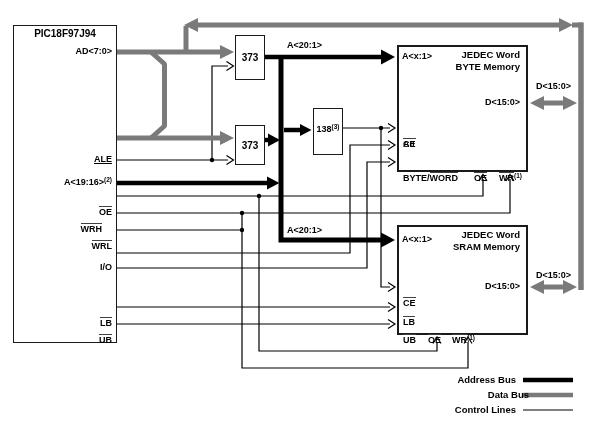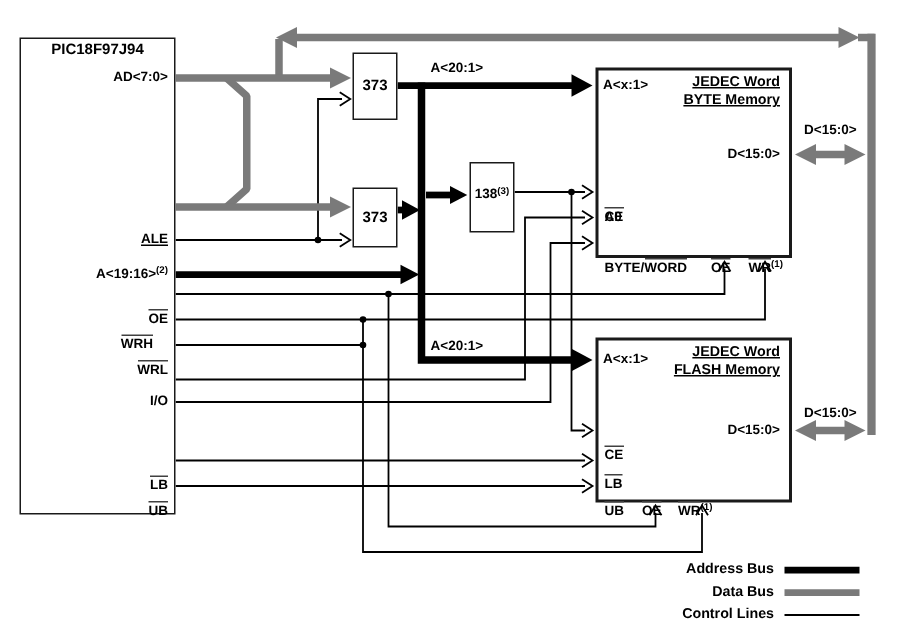--- a/index.html
+++ b/index.html
@@ -7,21 +7,21 @@
          font-family:"Liberation Sans",sans-serif;}
   .stage svg{position:absolute;left:0;top:0;}
   .box{position:absolute;background:#fff;border:1.6px solid #1a1a1a;box-sizing:border-box;}
   .box.mem{border-width:2px;}
   .lbl{position:absolute;font-size:9px;font-weight:bold;color:#000;white-space:nowrap;line-height:11px;}
   .lbl.r{text-align:right;}
   .lbl.c{text-align:center;}
   .lbl.t{font-size:9.5px;}
   .ov{display:inline-block;border-top:1px solid #404040;line-height:10px;margin-top:16px;}
   .sup{font-size:6.5px;position:relative;top:-3px;}
-  .title2{line-height:12px;text-decoration:underline;}
+  .title2{line-height:12px;}
 </style>
 </head>
 <body>
 
 <div class="stage">
 
   <svg width="600" height="425" viewBox="0 0 600 425">
 
     <g stroke="#000" stroke-width="1.2" fill="none">
       <path d="M117 160 H228"></path>
@@ -133,27 +133,27 @@
   <div class="lbl r" style="left:398px;top:97px;width:122px;">D&lt;15:0&gt;</div>
   <div class="lbl" style="left:403px;top:122px;"><span class="ov">CE</span></div>
   <div class="lbl" style="left:403px;top:139px;">A0</div>
   <div class="lbl" style="left:403px;top:156px;text-align:right;"><span>BYTE/</span><span class="ov">WORD</span></div>
   <div class="lbl" style="left:474px;top:156px;"><span class="ov">OE</span></div>
   <div class="lbl" style="left:499px;top:156px;"><span class="ov">WR</span><span class="sup">(1)</span></div>
 
   <div class="box mem" style="left:397px;top:225px;width:131px;height:110px;"></div>
   <div class="lbl r t title2" style="left:398px;top:229px;width:122px;">
     <div>JEDEC Word</div>
-    <div>FLASH Memory</div>
+    <div>SRAM Memory</div>
   </div>
   <div class="lbl" style="left:402px;top:234px;">A&lt;x:1&gt;</div>
   <div class="lbl r" style="left:398px;top:281px;width:122px;">D&lt;15:0&gt;</div>
   <div class="lbl" style="left:403px;top:281px;"><span class="ov">CE</span></div>
   <div class="lbl" style="left:403px;top:300px;"><span class="ov">LB</span></div>
   <div class="lbl" style="left:403px;top:318px;"><span class="ov">UB</span></div>
   <div class="lbl" style="left:428px;top:318px;"><span class="ov">OE</span></div>
   <div class="lbl" style="left:452px;top:318px;"><span class="ov">WR</span><span class="sup">(1)</span></div>
 
   <div class="lbl r t" style="left:396px;top:374px;width:120px;">Address Bus</div>
-  <div class="lbl r t" style="left:396px;top:389px;width:120px;">Data Bus</div>
+  <div class="lbl r t" style="left:409px;top:389px;width:120px;">Data Bus</div>
   <div class="lbl r t" style="left:396px;top:404px;width:120px;">Control Lines</div>
 
 </div>
 
 </body></html>

